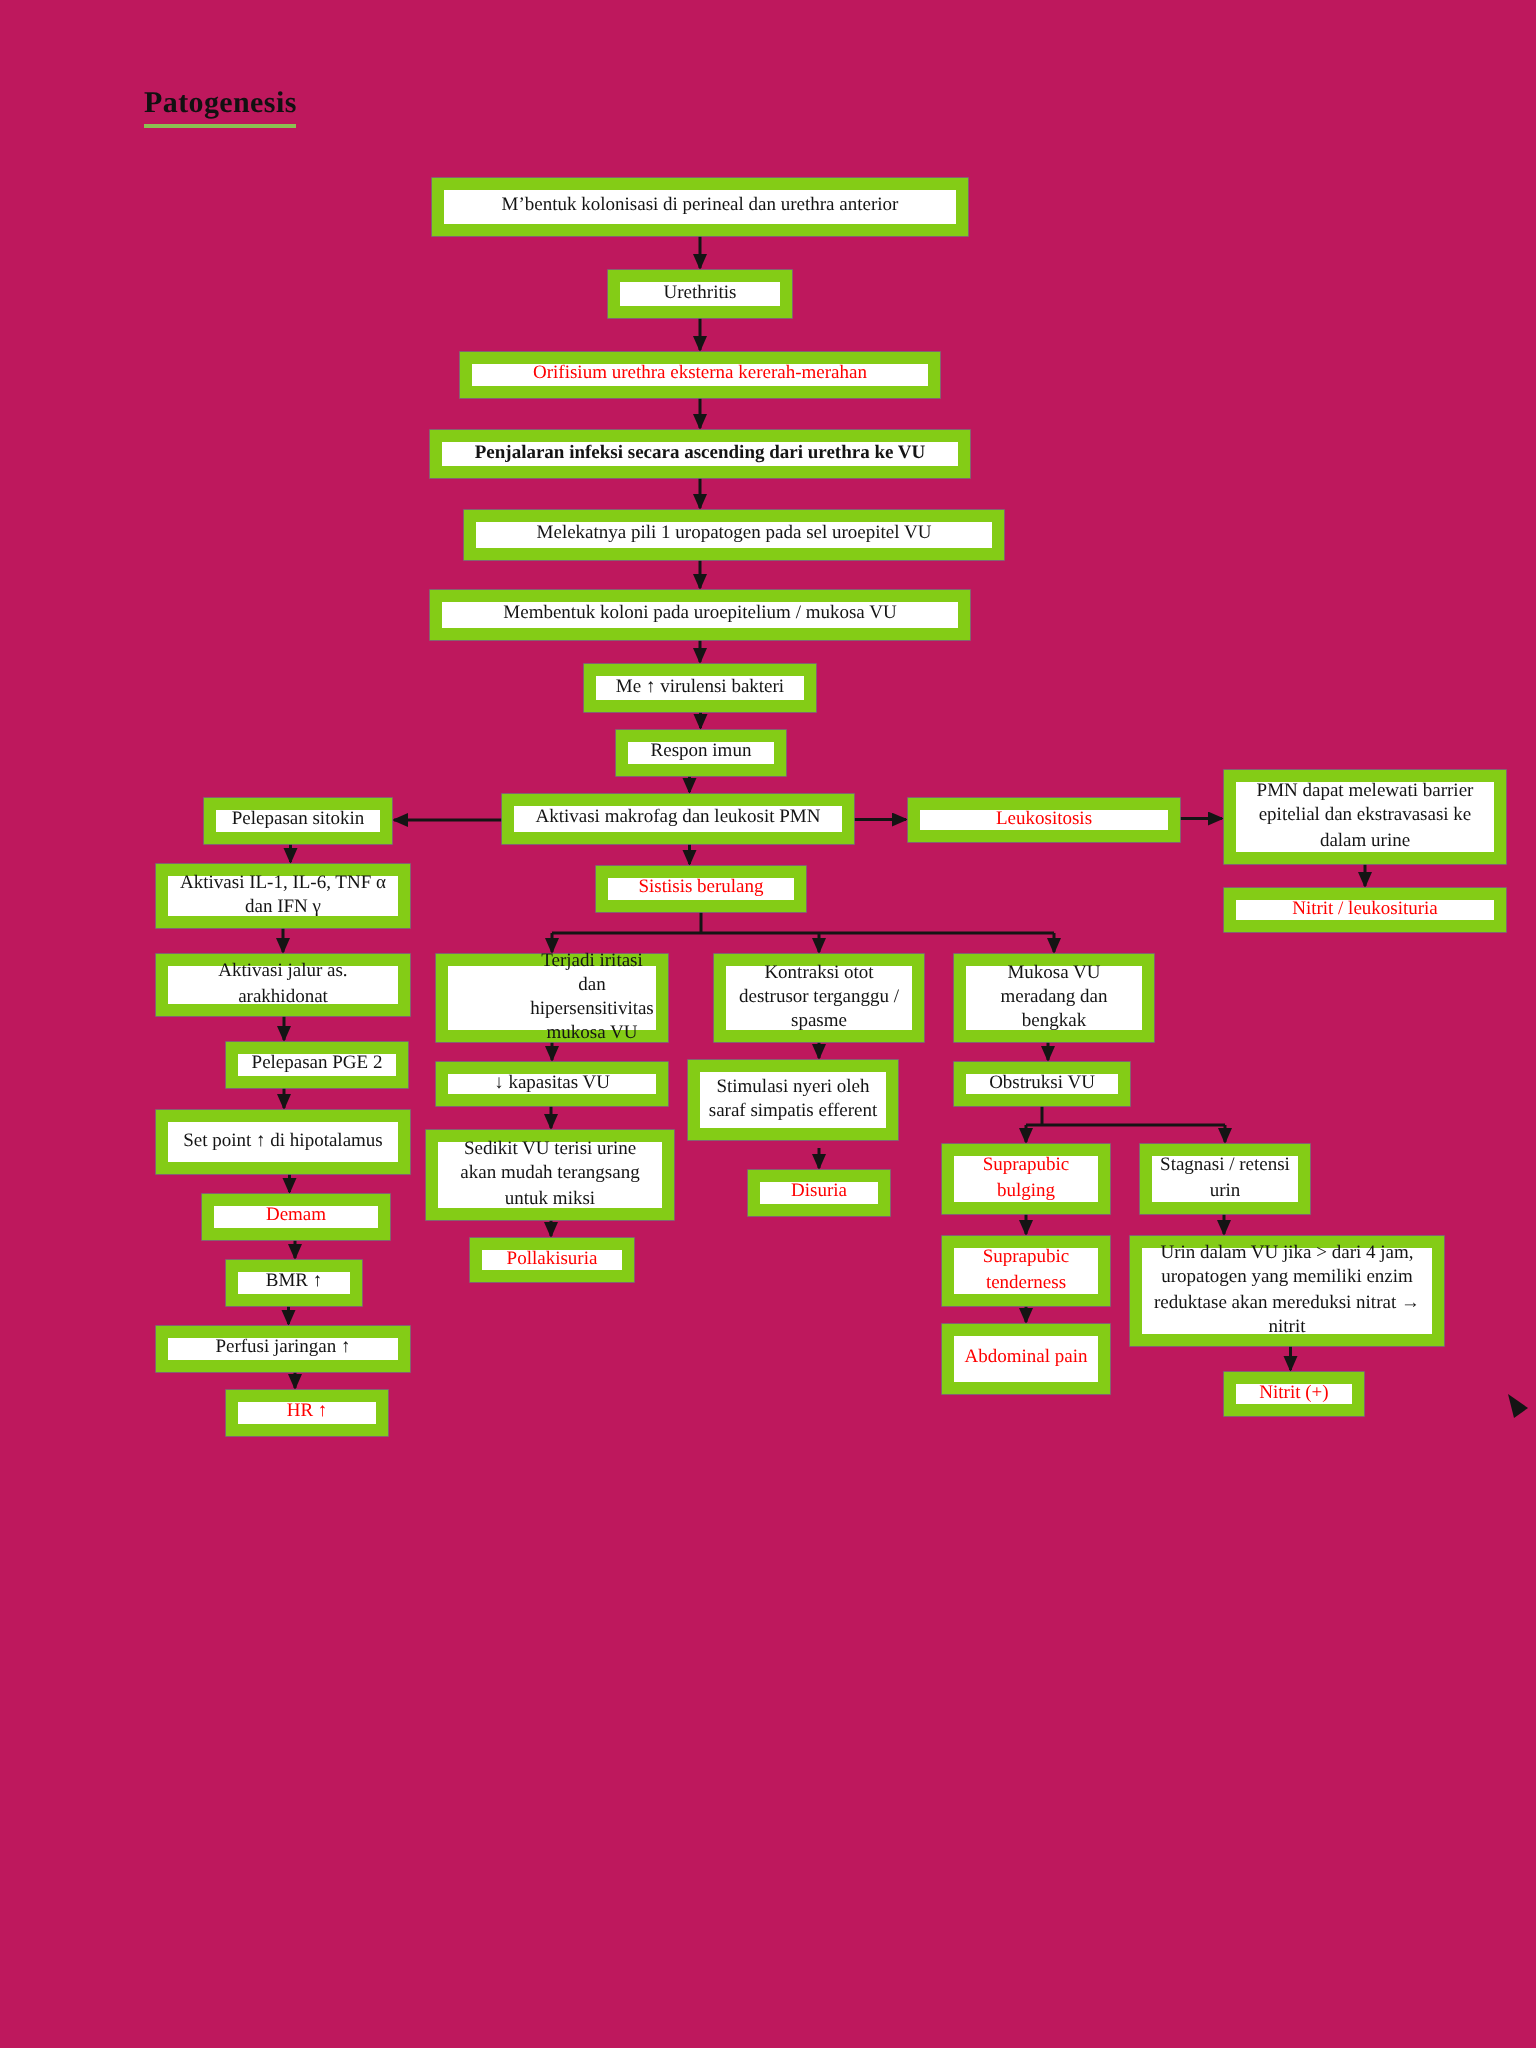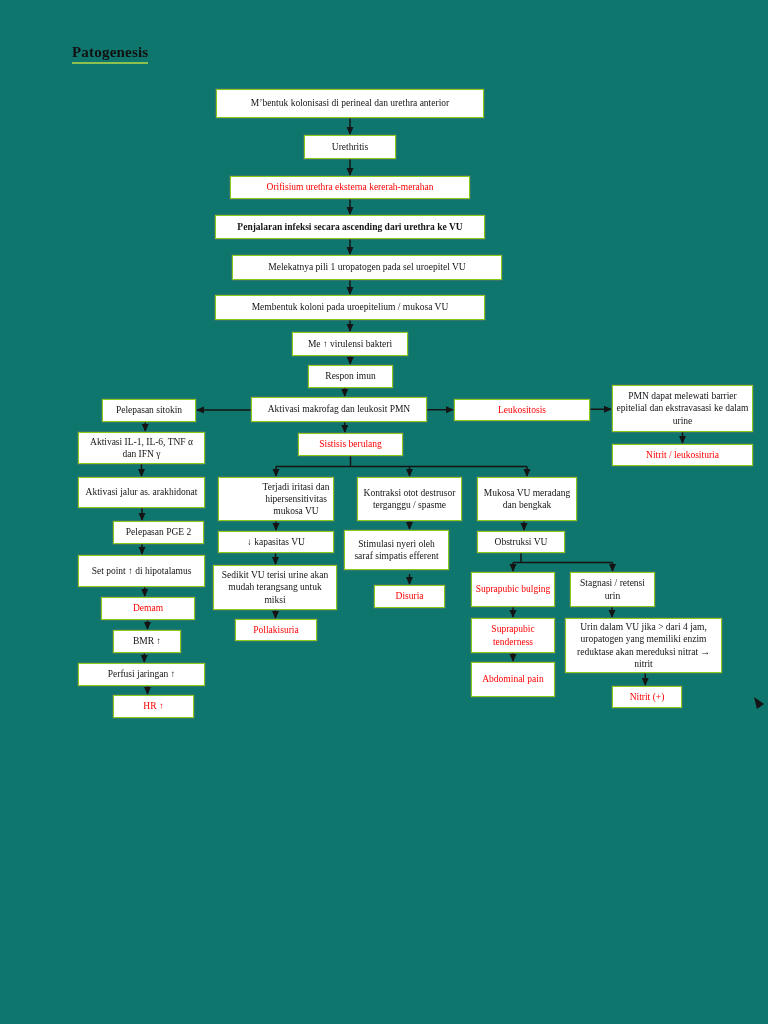--- a/index.html
+++ b/index.html
@@ -1,30 +1,30 @@
 <!DOCTYPE html>
 <html><head>
 <meta charset="utf-8">
 <style>
   html,body{margin:0;padding:0;background:#e9e9e9;}
   #page{
-    position:relative;width:768px;height:1024px;background:#0f766e;
+    position:relative;width:768px;height:1024px;background:#be185d;
     margin:0 auto;overflow:hidden;
     font-family:"Liberation Serif", serif;
   }
   #page-title{
     position:absolute;left:72px;top:44px;margin:0;
     font-size:15px;font-weight:bold;color:#111;
     border-bottom:2.5px solid #8cc152;padding-bottom:1px;
     font-family:"Liberation Serif", serif;letter-spacing:.2px;
   }
   #connectors{position:absolute;left:0;top:0;z-index:0;}
   .node{
     position:absolute;box-sizing:border-box;z-index:1;
-    border:1px solid #84cc16;background:#fff;
+    border:6px solid #84cc16;background:#fff;
     display:flex;align-items:center;justify-content:center;
     text-align:center;padding:1px 3px;
     font-size:9.5px;line-height:1.28;color:#141414;
     box-shadow:0 0 0 .4px #777;
   }
   .node.red{color:#fe0000;}
   #stray-mark{position:absolute;z-index:1;}
 </style>
 </head>
 <body>

